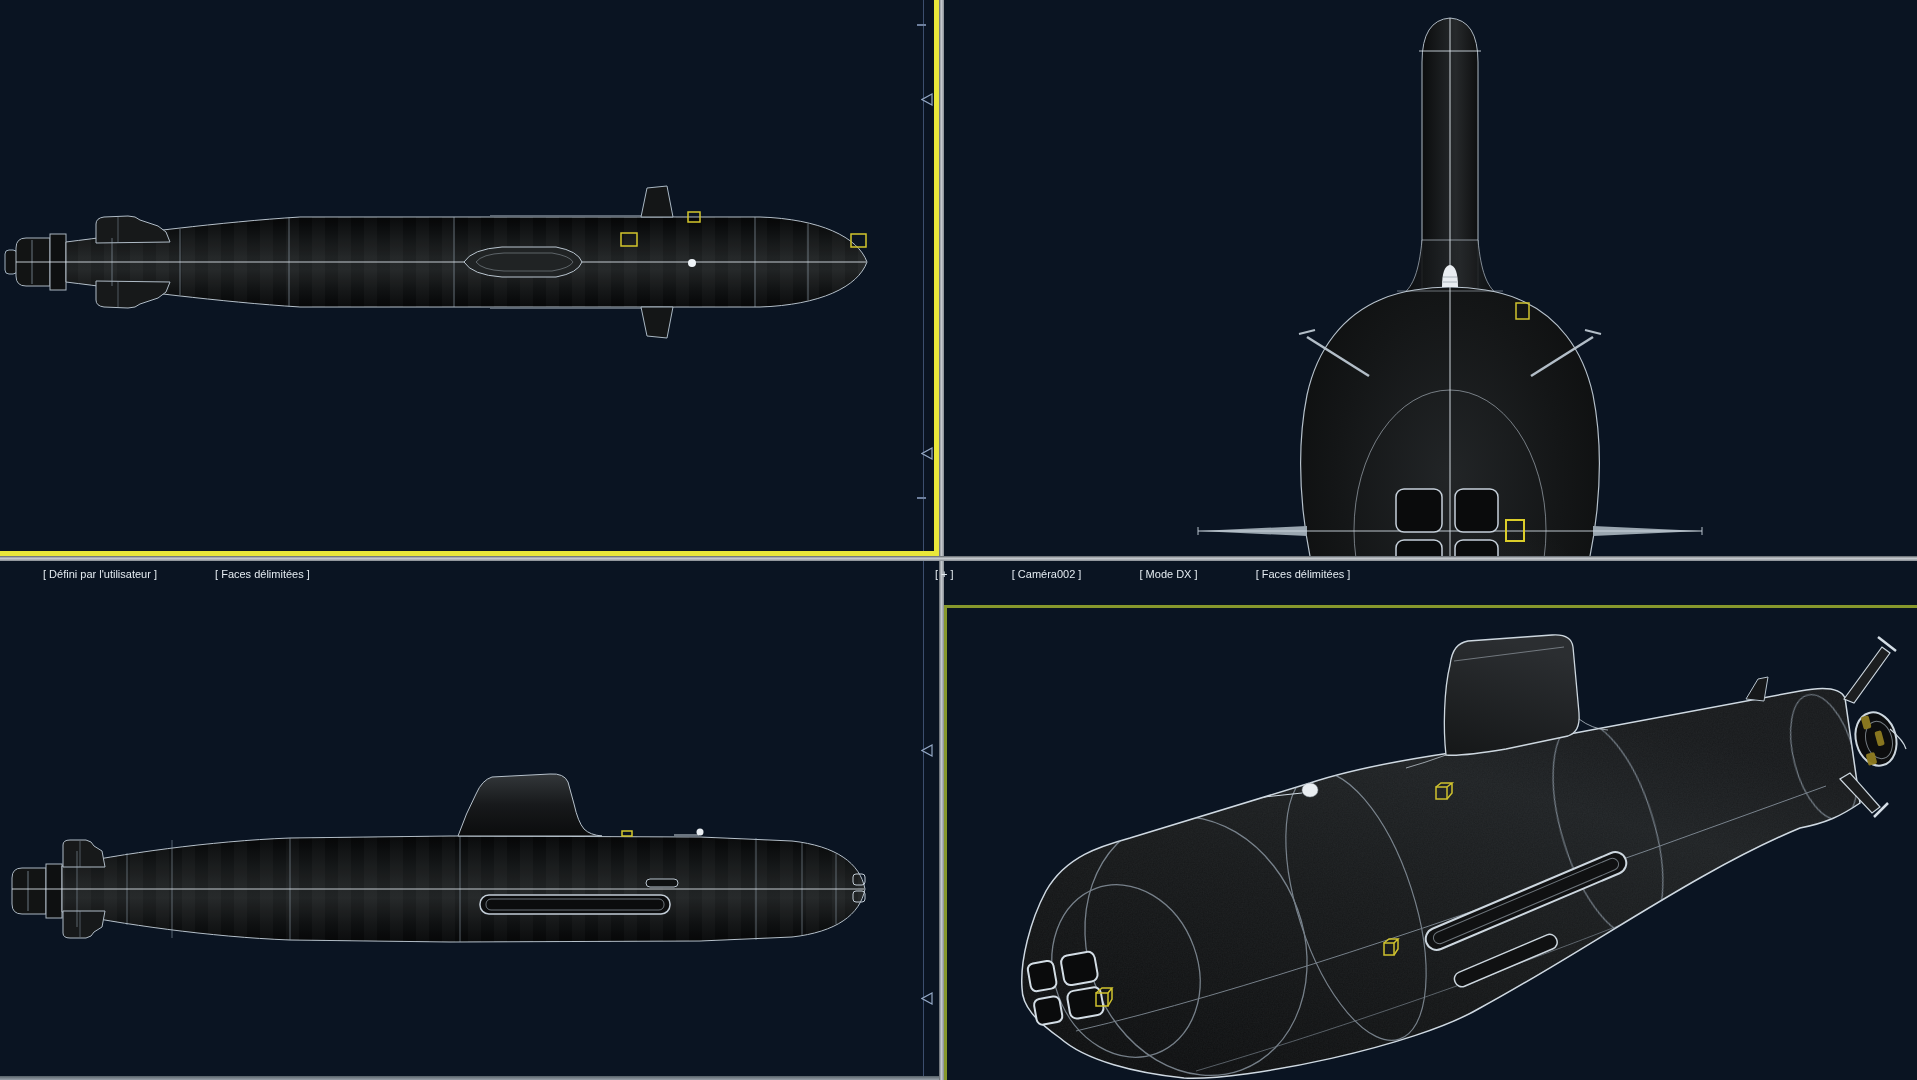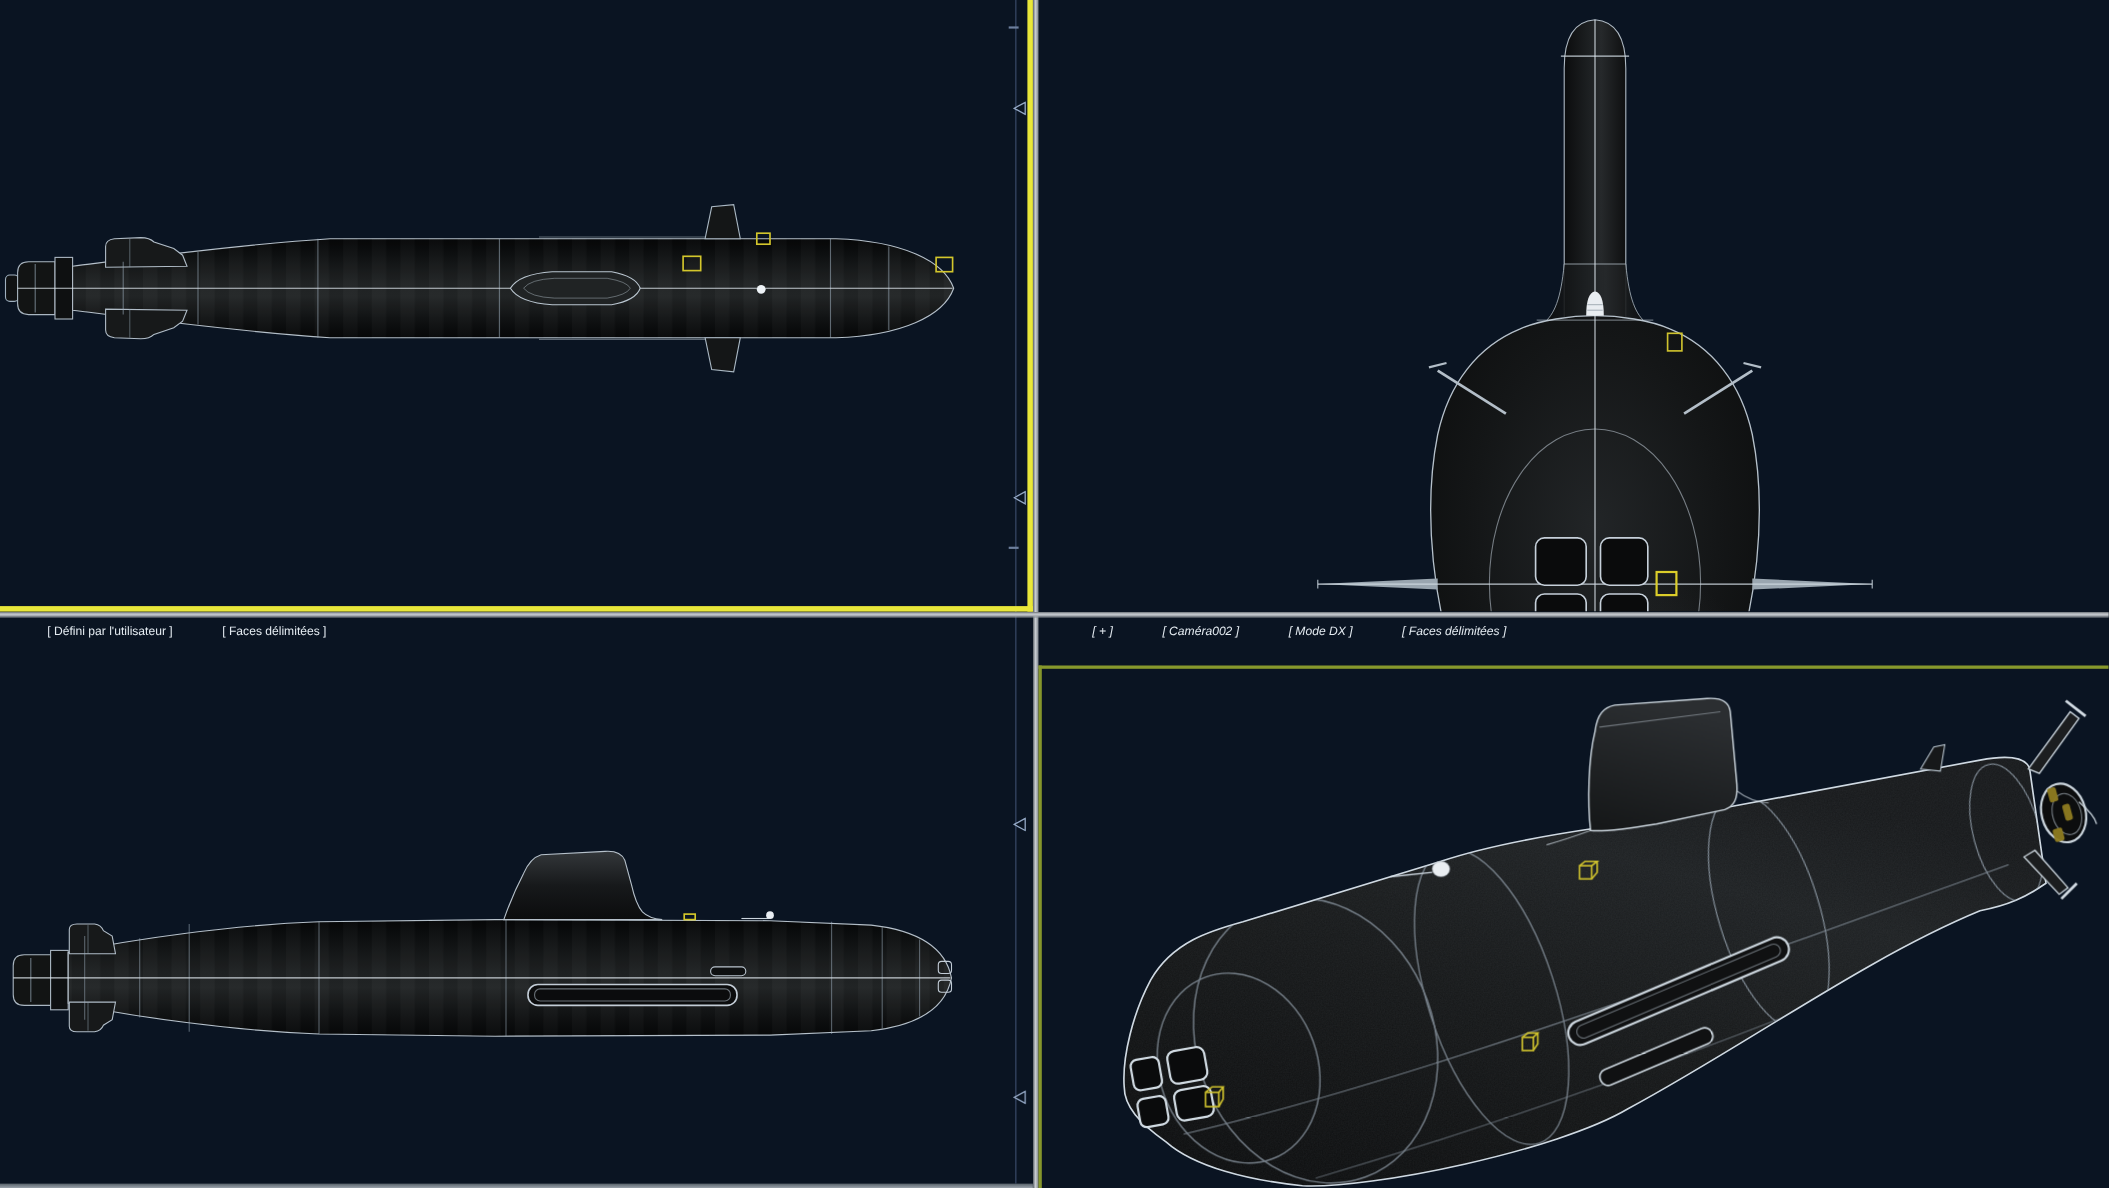--- a/index.html
+++ b/index.html
@@ -28,23 +28,23 @@
   .olive-v{position:absolute;left:944px;top:605px;width:3px;height:475px;background:#87982c;z-index:11;}
 
   
   .guide-line{position:absolute;left:923px;top:0;width:1px;height:1076px;background:#3c4e6e;z-index:8;}
   .guide-tri{position:absolute;z-index:9;left:921px;}
   .guide-tick{position:absolute;left:917px;width:9px;height:2px;background:#6d7f9d;z-index:9;}
 
   
   .vp-label{position:absolute;z-index:12;font-size:11px;line-height:12px;color:#e4ebf1;
     letter-spacing:0px;white-space:nowrap;}
-  .vp-label span{margin-right:3px;cursor:default;padding-left:39px;}
+  .vp-label span{margin-right:16px;cursor:default;padding-left:39px;}
   #label-bl{left:4px;top:568px;}
-  #label-br{left:954px;top:568px;font-style:italic;}
+  #label-br{left:896px;top:568px;}
 </style>
 </head>
 <body>
 
 <div class="vp" id="vp-tl">
   <svg width="934" height="551" viewBox="0 0 934 551">
     <defs>
       <linearGradient id="gHullSide" x1="0" y1="0" x2="0" y2="1">
         <stop offset="0" stop-color="#050607"></stop>
           <stop offset="0.15" stop-color="#0e1011"></stop>

